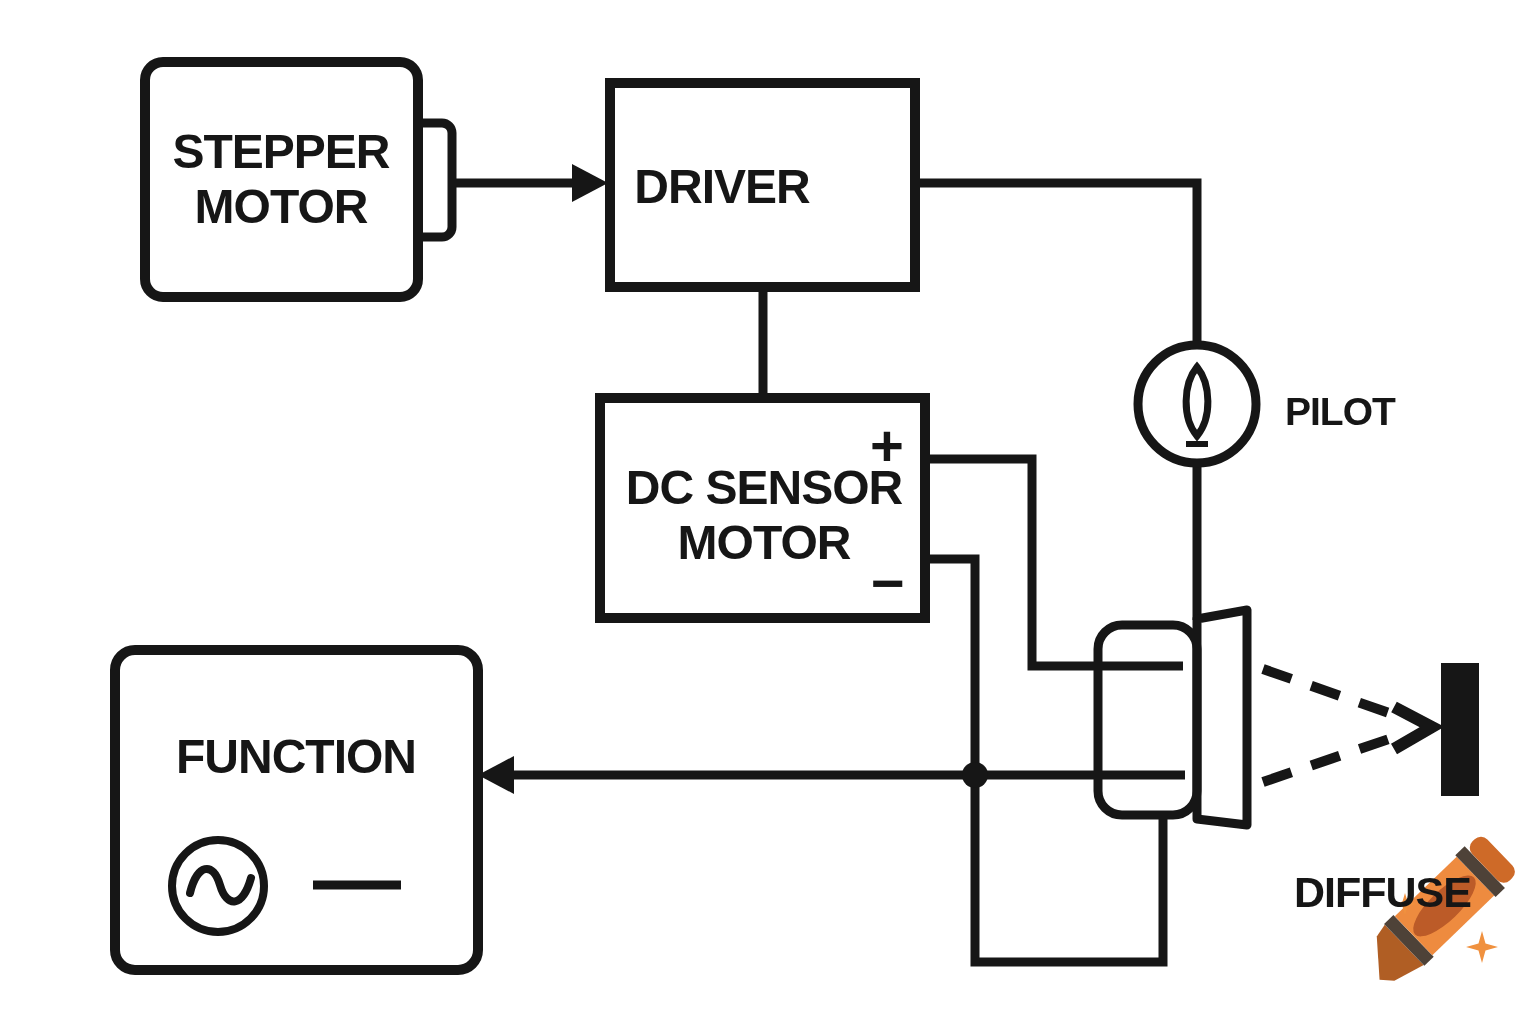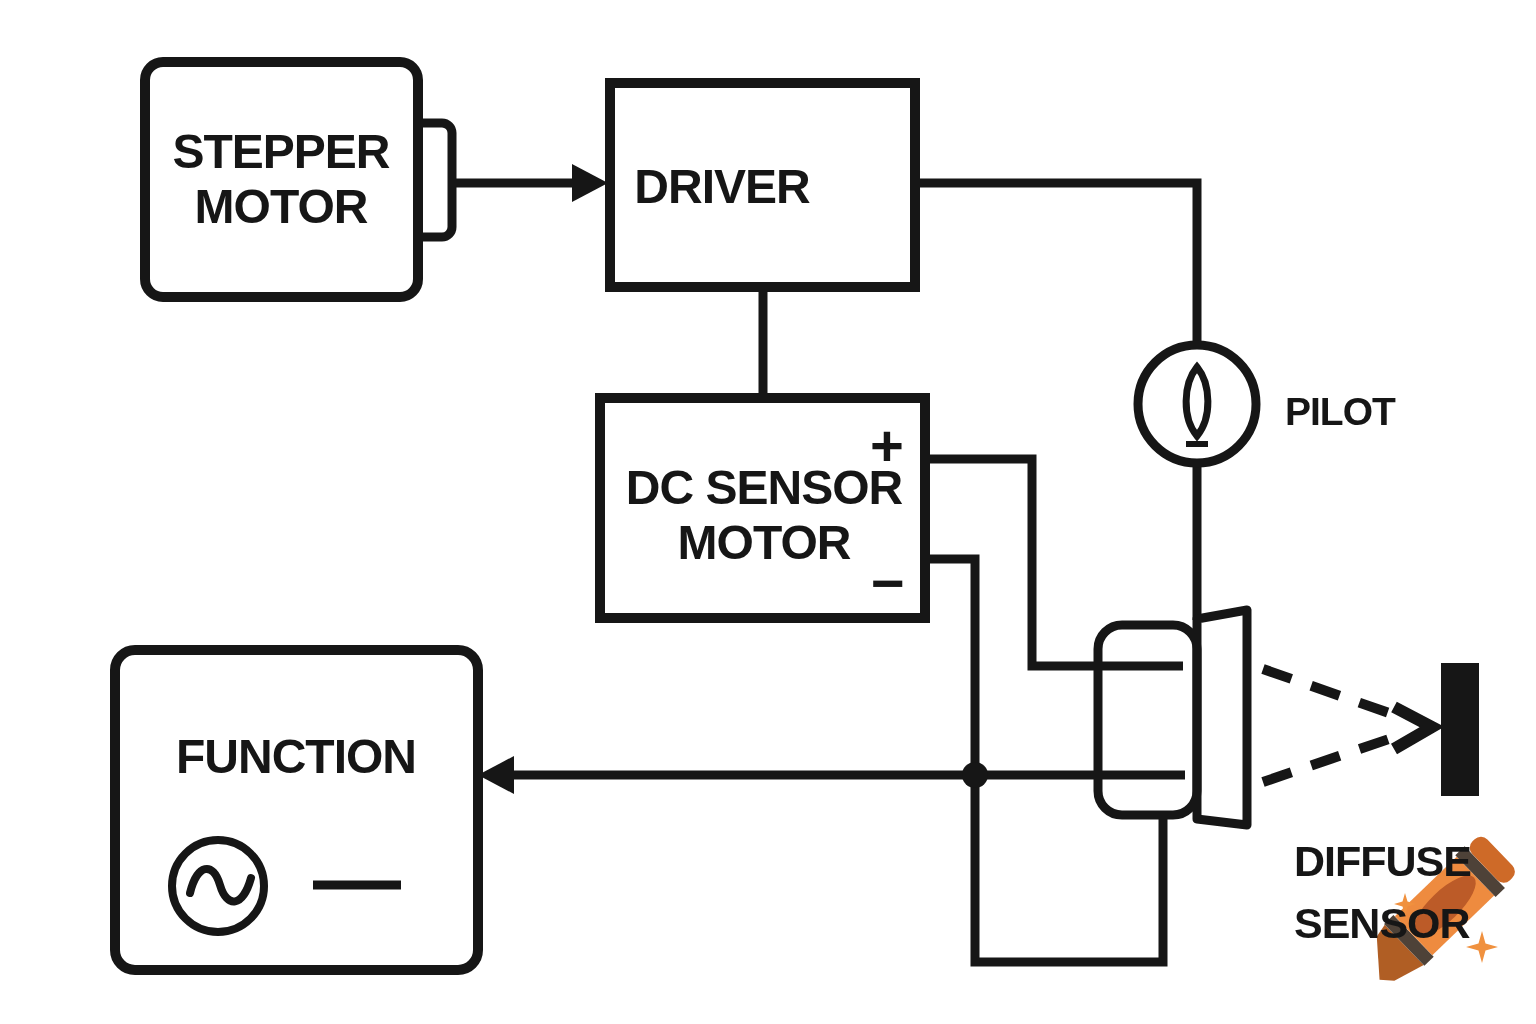--- a/index.html
+++ b/index.html
@@ -120,16 +120,15 @@
   <div class="label centered block-label" style="left:296px;top:756px;">
     <span>FUNCTION</span>
   </div>
 
   <div class="label leftaligned side-label" style="left:1285px;top:411px;">
     <span>PILOT</span>
   </div>
 
   <div class="label leftaligned diffuse-label" style="left:1262px;top:892px;">
     <span>DIFFUSE</span>
-    <span>SENSOR</span>
   </div>
 
 </div>
 
 </body></html>

